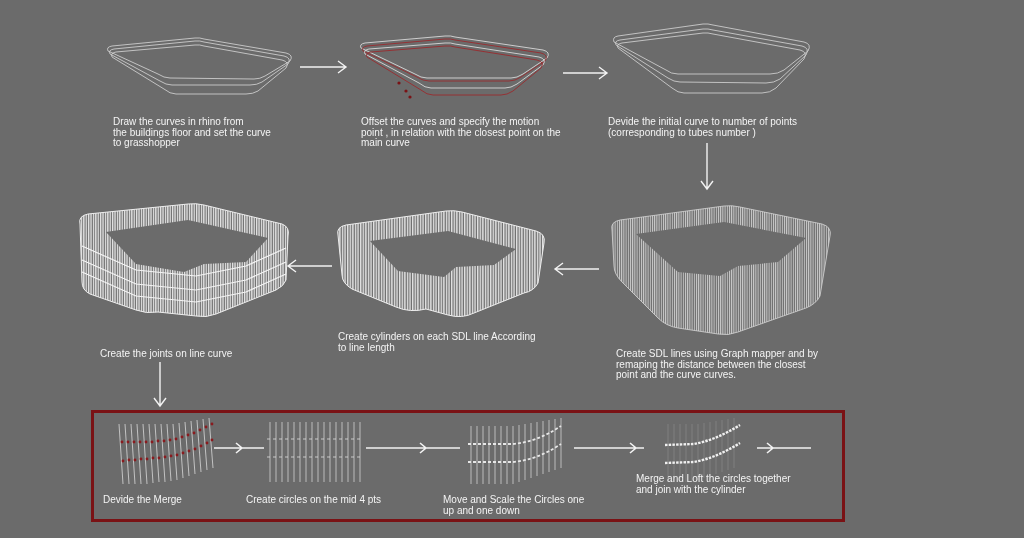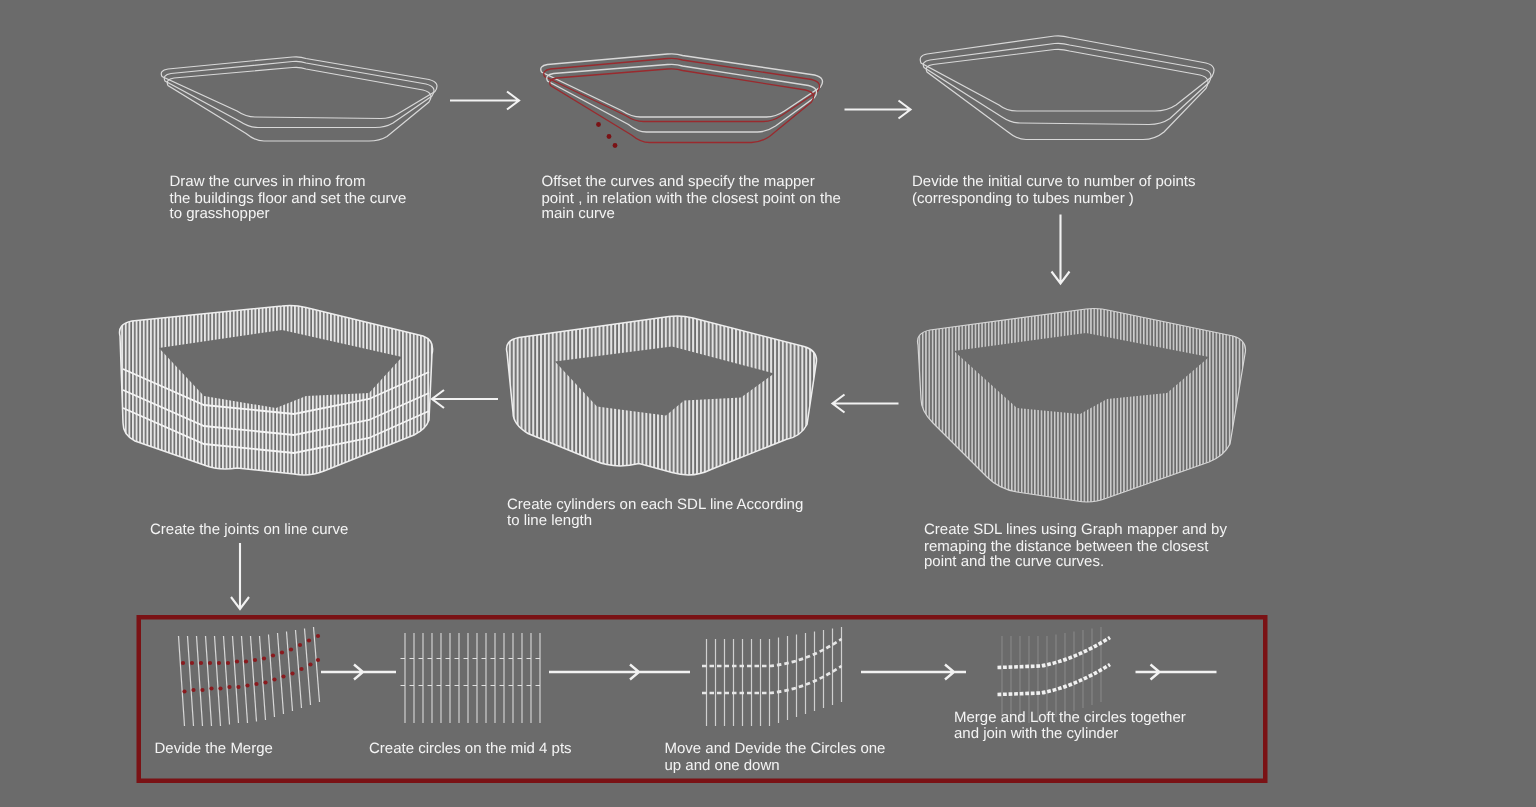--- a/index.html
+++ b/index.html
@@ -105,21 +105,21 @@
 <svg style="left:286px;top:259px" width="46" height="14" viewBox="0 0 46 14">
   <path d="M46 7 H2 M10 1 L2 7 L10 13" fill="none" stroke="#f2f2f2" stroke-width="1.4"></path>
 </svg>
 <svg style="left:153px;top:362px" width="14" height="46" viewBox="0 0 14 46">
   <path d="M7 0 V44 M1 36 L7 44 L13 36" fill="none" stroke="#f2f2f2" stroke-width="1.4"></path>
 </svg>
 
 <div class="cap" style="left:113px;top:117px">Draw the curves in rhino from
 the buildings floor and set the curve
 to grasshopper</div>
-<div class="cap" style="left:361px;top:117px">Offset the curves and specify the mapper
+<div class="cap" style="left:361px;top:117px">Offset the curves and specify the motion
 point , in relation with the closest point on the
 main curve</div>
 <div class="cap" style="left:608px;top:117px">Devide the initial curve to number of points
 (corresponding to tubes number )</div>
 <div class="cap" style="left:616px;top:349px">Create SDL lines using Graph mapper and by
 remaping the distance between the closest
 point and the curve curves.</div>
 <div class="cap" style="left:338px;top:332px">Create cylinders on each SDL line According
 to line length</div>
 <div class="cap" style="left:100px;top:349px">Create the joints on line curve</div>
@@ -260,16 +260,16 @@
 </svg>
 <svg style="left:574px;top:442px" width="70" height="12" viewBox="0 0 70 12">
   <path d="M0 6 H70 M56 1 L62 6 L56 11" fill="none" stroke="#f2f2f2" stroke-width="1.6"></path>
 </svg>
 <svg style="left:757px;top:442px" width="54" height="12" viewBox="0 0 54 12">
   <path d="M0 6 H54 M10 1 L16 6 L10 11" fill="none" stroke="#f2f2f2" stroke-width="1.6"></path>
 </svg>
 
 <div class="cap" style="left:103px;top:495px">Devide the Merge</div>
 <div class="cap" style="left:246px;top:495px">Create circles on the mid 4 pts</div>
-<div class="cap" style="left:443px;top:495px">Move and Devide the Circles one
+<div class="cap" style="left:443px;top:495px">Move and Scale the Circles one
 up and one down</div>
 <div class="cap" style="left:636px;top:474px">Merge and Loft the circles together
 and join with the cylinder</div>
 
 </body></html>

